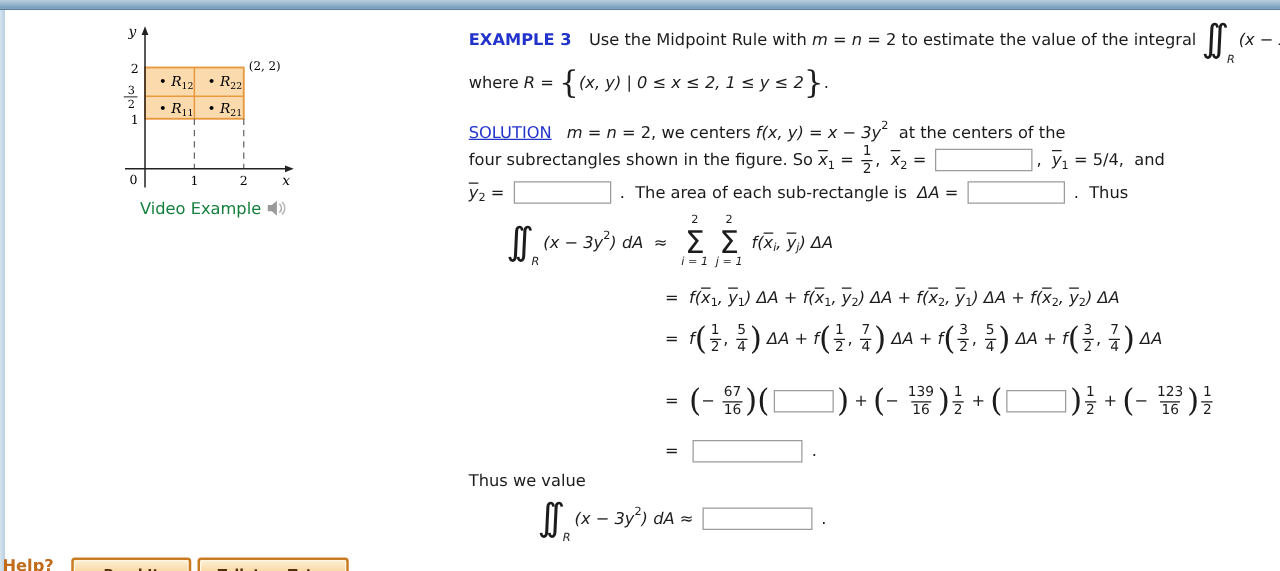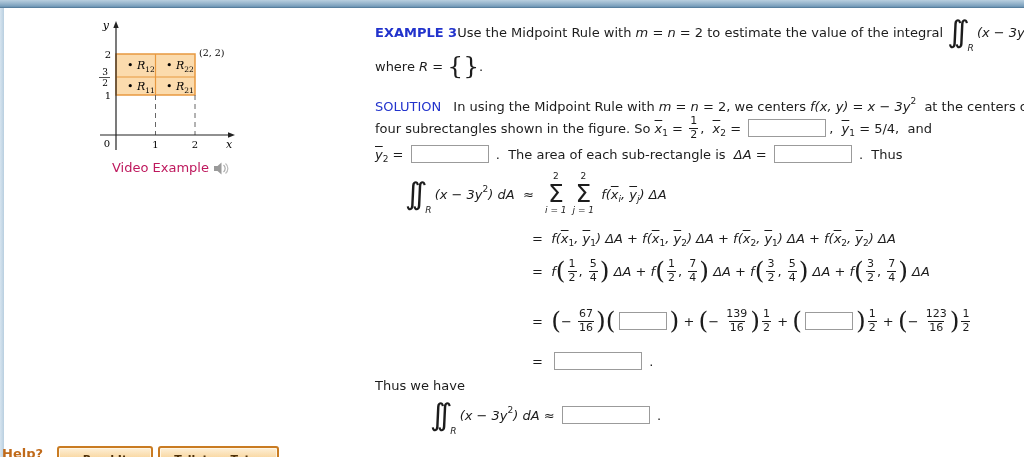--- a/index.html
+++ b/index.html
@@ -8,28 +8,28 @@
     background:#ffffff;color:#1c1c1c;
     font-family:"DejaVu Sans","Liberation Sans",sans-serif;font-size:13px;
   }
   .topbar{position:absolute;left:0;top:0;width:1024px;height:7px;
     background:linear-gradient(to bottom,#b9cfdf 0%,#93b2ca 55%,#7ca1bd 85%,#6a91b0 100%);
     border-bottom:1px solid #587f9e;}
   .leftstrip{position:absolute;left:0;top:8px;width:4px;height:449px;
     background:linear-gradient(to right,#d6e4ef,#b9cfe0);}
   
   .figure-wrap{position:absolute;left:95px;top:18px;width:150px;height:150px;}
-  .video-link{position:absolute;left:112px;top:160px;display:flex;align-items:flex-end;
-    color:#be185d;font-size:13px;cursor:pointer;}
+  .video-link{position:absolute;left:112px;top:160px;display:flex;align-items:flex-start;
+    color:#15803d;font-size:13px;cursor:pointer;}
   .video-link svg{margin-left:5px;}
   
   .m-line{position:absolute;left:375px;display:flex;align-items:center;white-space:pre;}
   .it{font-style:italic;}
-  .ex-label{color:#2233cc;font-weight:bold;}
-  .sol-label{color:#2233cc;margin-right:12px;}
+  .ex-label{color:#2233cc;font-weight:bold;margin-right:14px;}
+  .sol-label{color:#2233cc;margin-right:12px;text-decoration:underline;}
   .m-sup{font-size:9px;position:relative;top:-5px;}
   .m-frac{display:inline-flex;flex-direction:column;align-items:center;
     font-size:11px;line-height:1.15;margin:0 2px;}
   .m-frac .num{padding:0 1px;}
   .m-frac .den{border-top:1px solid #1c1c1c;padding:0 1px;}
   .m-barwrap{display:inline-block;}
   .bar-body{font-style:italic;text-decoration:overline;}
   .m-vsub{font-size:9px;position:relative;top:3px;}
   .m-sum{display:inline-flex;flex-direction:column;align-items:center;
     font-size:9px;line-height:1.1;margin:0 3px;}
@@ -105,37 +105,37 @@
     <path d="M9.5 3 A4.5 4.5 0 0 1 9.5 10" fill="none" stroke="#aaaaaa" stroke-width="1.2"></path>
     <path d="M11.5 1.5 A6.5 6.5 0 0 1 11.5 11.5" fill="none" stroke="#bbbbbb" stroke-width="1.2"></path>
   </svg>
 </div>
 
 <div class="m-line" style="top:12px;height:40px;">
   <span class="ex-label">EXAMPLE 3</span>
   <span class="m-line" style="position:static;display:flex;align-items:center;"><span class="m-txt">Use the Midpoint Rule with </span><span class="m-txt it">m</span><span class="m-txt"> = </span><span class="m-txt it">n</span><span class="m-txt"> = 2 to estimate the value of the integral </span><span class="m-iint"><span class="iint-glyphs">∫∫</span><span class="iint-sub">R</span></span><span class="m-txt it"> (x − 3y</span></span>
 </div>
 
-<div class="m-line" style="top:50px;height:32px;"><span class="m-txt">where </span><span class="m-txt it">R</span><span class="m-txt"> = </span><span class="m-big">{</span><span class="m-big">}</span><span class="m-txt">.</span></div>
+<div class="m-line" style="top:50px;height:32px;"><span class="m-txt">where </span><span class="m-txt it">R</span><span class="m-txt"> = </span><span class="m-big">{</span><span class="m-txt it">(x, y) | 0 ≤ x ≤ 2, 1 ≤ y ≤ 2</span><span class="m-big">}</span><span class="m-txt">.</span></div>
 
 <div class="m-line" style="top:96px;height:20px;">
   <span class="sol-label">SOLUTION</span>
-  <span style="display:flex;align-items:center;"><span class="m-txt">In using the Midpoint Rule with </span><span class="m-txt it">m</span><span class="m-txt"> = </span><span class="m-txt it">n</span><span class="m-txt"> = 2, we centers </span><span class="m-txt it">f(x, y) = x − 3y</span><span class="m-sup">2</span><span class="m-txt">  at the centers of the</span></span>
+  <span style="display:flex;align-items:center;"><span class="m-txt it">m</span><span class="m-txt"> = </span><span class="m-txt it">n</span><span class="m-txt"> = 2, we centers </span><span class="m-txt it">f(x, y) = x − 3y</span><span class="m-sup">2</span><span class="m-txt">  at the centers of the</span></span>
 </div>
 
 <div class="m-line" style="top:113px;height:30px;"><span class="m-txt">four subrectangles shown in the figure. So </span><span class="m-barwrap"><span class="bar-body">x</span><span class="m-vsub">1</span></span><span class="m-txt"> = </span><span class="m-frac"><span class="num">1</span><span class="den">2</span></span><span class="m-txt">,  </span><span class="m-barwrap"><span class="bar-body">x</span><span class="m-vsub">2</span></span><span class="m-txt"> = </span><input type="text" class="m-input" style="width: 78px;"><span class="m-txt">,  </span><span class="m-barwrap"><span class="bar-body">y</span><span class="m-vsub">1</span></span><span class="m-txt"> = 5/4,  and</span></div>
 <div class="m-line" style="top:142px;height:24px;"><span class="m-barwrap"><span class="bar-body">y</span><span class="m-vsub">2</span></span><span class="m-txt"> = </span><input type="text" class="m-input" style="width: 78px;"><span class="m-txt"> .  The area of each sub-rectangle is  </span><span class="m-txt it">ΔA</span><span class="m-txt"> = </span><input type="text" class="m-input" style="width: 78px;"><span class="m-txt"> .  Thus</span></div>
 
 <div class="m-line" style="top:168px;height:52px;padding-left:30px;"><span class="m-iint"><span class="iint-glyphs">∫∫</span><span class="iint-sub">R</span></span><span class="m-txt it"> (x − 3y</span><span class="m-sup">2</span><span class="m-txt it">) dA</span><span class="m-txt">  ≈  </span><span class="m-sum"><span class="sum-top">2</span><span class="sum-sigma">Σ</span><span class="sum-bot it">i = 1</span></span><span class="m-sum"><span class="sum-top">2</span><span class="sum-sigma">Σ</span><span class="sum-bot it">j = 1</span></span><span class="m-txt it"> f(</span><span class="m-barwrap"><span class="bar-body">x</span><span class="m-vsub it">i</span></span><span class="m-txt it">, </span><span class="m-barwrap"><span class="bar-body">y</span><span class="m-vsub it">j</span></span><span class="m-txt it">) ΔA</span></div>
 <div class="m-line" style="top:226px;height:24px;padding-left:157px;"><span class="m-txt">=  </span><span class="m-txt it">f(</span><span class="m-barwrap"><span class="bar-body">x</span><span class="m-vsub">1</span></span><span class="m-txt it">, </span><span class="m-barwrap"><span class="bar-body">y</span><span class="m-vsub">1</span></span><span class="m-txt it">) ΔA + f(</span><span class="m-barwrap"><span class="bar-body">x</span><span class="m-vsub">1</span></span><span class="m-txt it">, </span><span class="m-barwrap"><span class="bar-body">y</span><span class="m-vsub">2</span></span><span class="m-txt it">) ΔA + f(</span><span class="m-barwrap"><span class="bar-body">x</span><span class="m-vsub">2</span></span><span class="m-txt it">, </span><span class="m-barwrap"><span class="bar-body">y</span><span class="m-vsub">1</span></span><span class="m-txt it">) ΔA + f(</span><span class="m-barwrap"><span class="bar-body">x</span><span class="m-vsub">2</span></span><span class="m-txt it">, </span><span class="m-barwrap"><span class="bar-body">y</span><span class="m-vsub">2</span></span><span class="m-txt it">) ΔA</span></div>
 <div class="m-line" style="top:252px;height:38px;padding-left:157px;"><span class="m-txt">=  </span><span class="m-txt it">f</span><span class="m-big">(</span><span class="m-frac"><span class="num">1</span><span class="den">2</span></span><span class="m-txt">, </span><span class="m-frac"><span class="num">5</span><span class="den">4</span></span><span class="m-big">)</span><span class="m-txt it"> ΔA + f</span><span class="m-big">(</span><span class="m-frac"><span class="num">1</span><span class="den">2</span></span><span class="m-txt">, </span><span class="m-frac"><span class="num">7</span><span class="den">4</span></span><span class="m-big">)</span><span class="m-txt it"> ΔA + f</span><span class="m-big">(</span><span class="m-frac"><span class="num">3</span><span class="den">2</span></span><span class="m-txt">, </span><span class="m-frac"><span class="num">5</span><span class="den">4</span></span><span class="m-big">)</span><span class="m-txt it"> ΔA + f</span><span class="m-big">(</span><span class="m-frac"><span class="num">3</span><span class="den">2</span></span><span class="m-txt">, </span><span class="m-frac"><span class="num">7</span><span class="den">4</span></span><span class="m-big">)</span><span class="m-txt it"> ΔA</span></div>
 <div class="m-line" style="top:300px;height:42px;padding-left:157px;"><span class="m-txt">=  </span><span class="m-big">(</span><span class="m-txt">− </span><span class="m-frac"><span class="num">67</span><span class="den">16</span></span><span class="m-big">)</span><span class="m-big">(</span><input type="text" class="m-input" style="width: 48px;"><span class="m-big">)</span><span class="m-txt"> + </span><span class="m-big">(</span><span class="m-txt">− </span><span class="m-frac"><span class="num">139</span><span class="den">16</span></span><span class="m-big">)</span><span class="m-frac"><span class="num">1</span><span class="den">2</span></span><span class="m-txt"> + </span><span class="m-big">(</span><input type="text" class="m-input" style="width: 48px;"><span class="m-big">)</span><span class="m-frac"><span class="num">1</span><span class="den">2</span></span><span class="m-txt"> + </span><span class="m-big">(</span><span class="m-txt">− </span><span class="m-frac"><span class="num">123</span><span class="den">16</span></span><span class="m-big">)</span><span class="m-frac"><span class="num">1</span><span class="den">2</span></span></div>
 <div class="m-line" style="top:350px;height:22px;padding-left:157px;"><span class="m-txt">=  </span><input type="text" class="m-input" style="width: 88px;"><span class="m-txt"> .</span></div>
 
-<div class="thus-text">Thus we have</div>
+<div class="thus-text">Thus we value</div>
 
 <div class="m-line" style="top:392px;height:46px;padding-left:55px;"><span class="m-iint"><span class="iint-glyphs">∫∫</span><span class="iint-sub">R</span></span><span class="m-txt it"> (x − 3y</span><span class="m-sup">2</span><span class="m-txt it">) dA</span><span class="m-txt"> ≈ </span><input type="text" class="m-input" style="width: 88px;"><span class="m-txt"> .</span></div>
 
 <div class="help-label">Help?</div>
 <div class="help-btn btn-read">
   <span>Read It</span>
 </div>
 <div class="help-btn btn-tutor">
   <span>Talk to a Tutor</span>
 </div>

